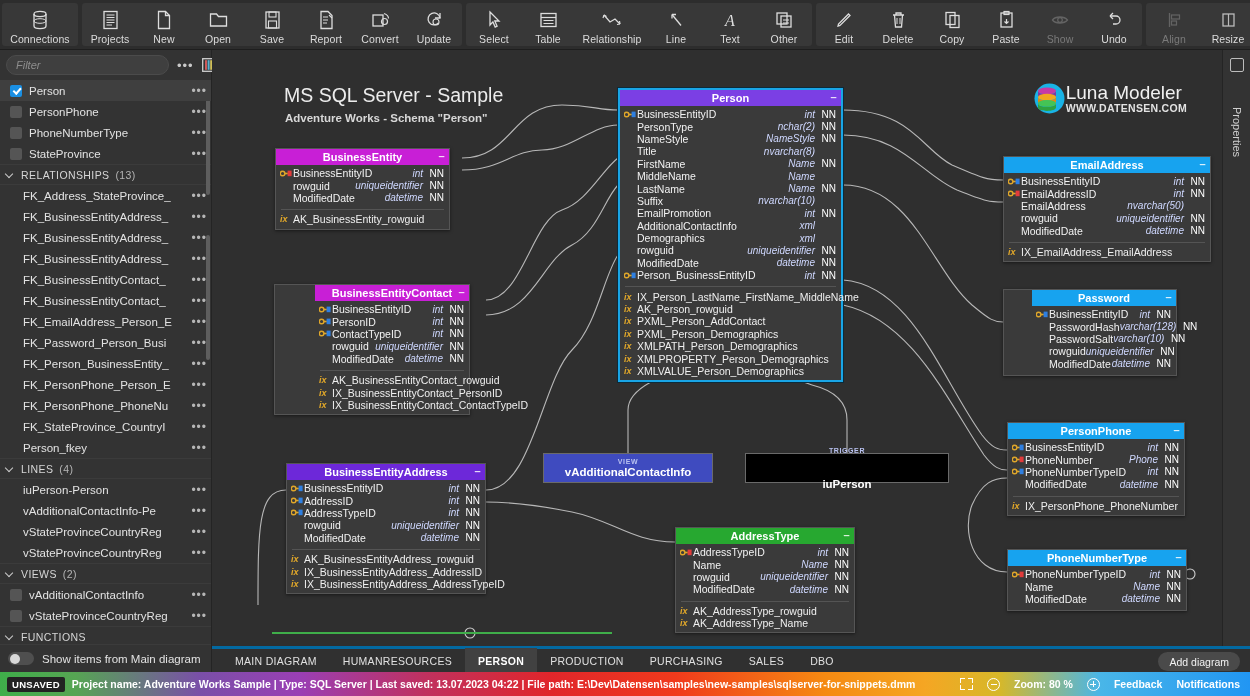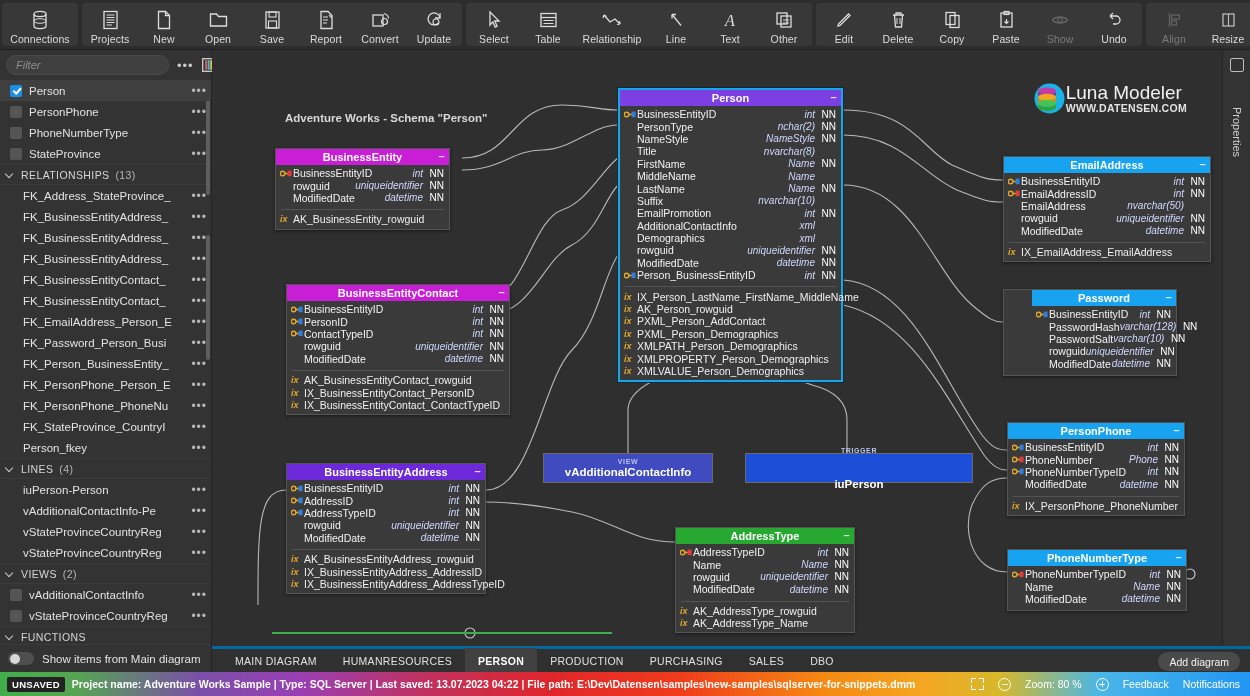--- a/index.html
+++ b/index.html
@@ -231,21 +231,21 @@
   }
   .unsaved-badge {
     background: #222; color: #fff; font-size: 9.5px; font-weight: bold;
     padding: 2px 5px; margin-left: 7px; border-radius: 2px; letter-spacing: .3px;
   }
   .sb-txt { margin-left: 7px; font-weight: bold; }
   .sb-right {
     position: absolute; right: 0; top: 0; height: 24px;
     display: flex; align-items: center; gap: 14px; padding-right: 10px;
   }
-  .sb-right .it { cursor: pointer; font-weight: normal; font-size: 10.5px; }
+  .sb-right .it { cursor: pointer; font-weight: bold; font-size: 10.5px; }
   .circ {
     width: 13px; height: 13px; border: 1.4px solid #fff; border-radius: 50%;
     position: relative; cursor: pointer;
   }
   .circ::before { content:""; position:absolute; left:2.5px; top:5px; width:6px; height:1.4px; background:#fff;}
   .circ.plus::after { content:""; position:absolute; left:5px; top:2.5px; width:1.4px; height:6px; background:#fff;}
   .expand-ic { width: 13px; height: 12px; position: relative; cursor: pointer; }
   .expand-ic i {
     position: absolute; width: 5px; height: 5px; border: 1.4px solid #fff;
   }
@@ -669,20 +669,21 @@
         <circle cx="580" cy="534" r="5" fill="none" stroke="#cfcfcf" stroke-width="1.1"></circle>
         <circle cx="978" cy="524" r="5" fill="none" stroke="#cfcfcf" stroke-width="1.1"></circle>
         <circle cx="858" cy="393" r="5" fill="none" stroke="#cfcfcf" stroke-width="1.1"></circle>
         <circle cx="927" cy="140" r="5" fill="none" stroke="#cfcfcf" stroke-width="1.1"></circle>
         <circle cx="927" cy="281" r="5" fill="none" stroke="#cfcfcf" stroke-width="1.1"></circle>
         <circle cx="258" cy="583" r="5" fill="none" stroke="#cfcfcf" stroke-width="1.1"></circle>
         <circle cx="978" cy="142" r="5" fill="none" stroke="#cfcfcf" stroke-width="1.1"></circle>
         <line x1="60" y1="583" x2="400" y2="583" stroke="#3fae4a" stroke-width="2"></line>
       </svg>
 
+    <div class="diagram-title">MS SQL Server - Sample</div>
     <div class="diagram-sub">Adventure Works - Schema "Person"</div>
 
     <div class="brand">
       <span>
         <svg width="33" height="33" viewBox="0 0 33 33">
           <circle cx="16.5" cy="16.5" r="15" fill="#19b3e6"></circle>
           <path d="M16.5 1.5a15 15 0 0 1 0 30 15 15 0 0 0 0-30z" fill="#1c7fc4"></path>
           <ellipse cx="14" cy="9" rx="9" ry="3.4" fill="#c63aa5"></ellipse>
           <path d="M5 9v4.2c0 1.9 4 3.4 9 3.4s9-1.5 9-3.4V9c0 1.9-4 3.4-9 3.4S5 10.9 5 9z" fill="#7e3aa0"></path>
           <ellipse cx="14" cy="15.2" rx="9" ry="3.4" fill="#f0a81e"></ellipse>
@@ -868,21 +869,21 @@
           </div>
           <div class="tbl-div"></div>
           <div>
             <div class="idx">
               <span class="ixm">ix</span>
               <span class="ixn">AK_BusinessEntity_rowguid</span>
             </div>
           </div>
           <div style="height:3px"></div>
         </div>
-        <div class="tbl" style="left: 74px; top: 234px; width: 224px;">
+        <div class="tbl" style="left: 62px; top: 234px; width: 196px; padding-left: 40px;">
           <div class="tbl-hd" style="background:#c81fd6">
             <span>BusinessEntityContact</span>
             <span class="mini">–</span>
           </div>
           <div class="tbl-body">
             <div class="row">
               <span class="kicon">
                 <svg width="12" height="9" viewBox="0 0 12 9">
                   <circle cx="2.6" cy="4.5" r="2.3" fill="none" stroke="#e0a72a" stroke-width="1.4"></circle>
                   <path d="M4.6 4.5h3.2" stroke="#e0a72a" stroke-width="1.6"></path>
@@ -1262,21 +1263,21 @@
             </div>
           </div>
           <div style="height:3px"></div>
         </div>
       </div>
     <div id="notes-layer">
         <div class="note-box" style="left: 331px; top: 403px; width: 170px; height: 30px; background: rgb(63, 75, 191);">
           <div class="kind">VIEW</div>
           <div class="nname">vAdditionalContactInfo</div>
         </div>
-        <div class="note-box" style="left: 533px; top: 403px; width: 228px; height: 30px; background: #1d4ed8; gap: 23px;">
+        <div class="note-box" style="left: 533px; top: 403px; width: 204px; height: 30px; background: #000000; gap: 23px;">
           <div class="kind">TRIGGER</div>
           <div class="nname">iuPerson</div>
         </div>
       </div>
   </div>
 
   <div class="tabbar" id="tabbar">
     <div class="tab">MAIN DIAGRAM</div>
       <div class="tab">HUMANRESOURCES</div>
       <div class="tab active">PERSON</div>

